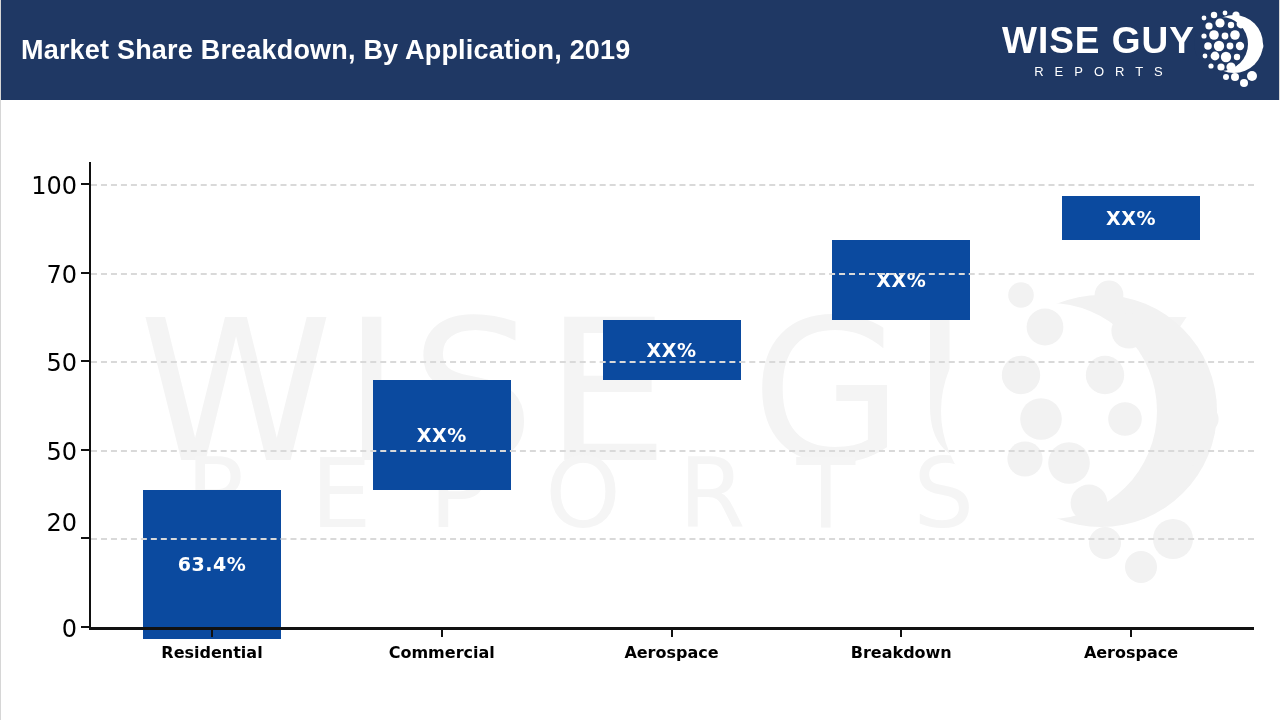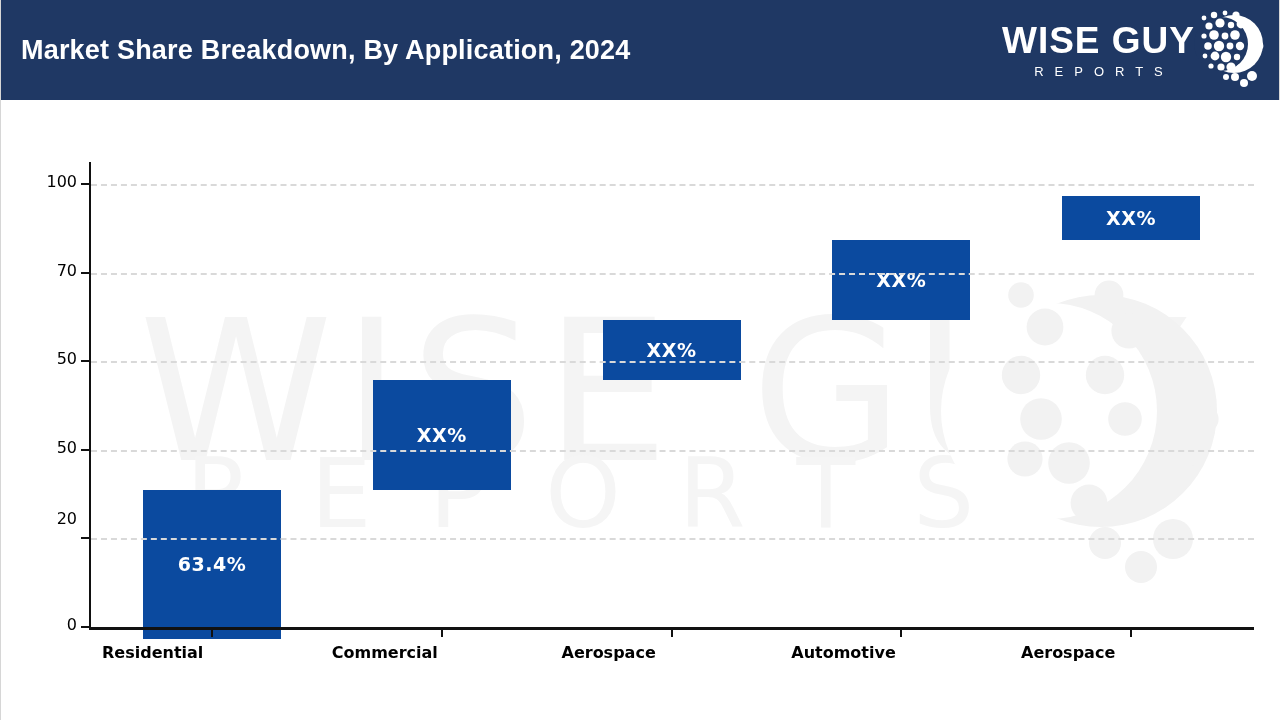--- a/index.html
+++ b/index.html
@@ -51,43 +51,43 @@
   .y-axis-line { position:absolute; left:88px; top:62px; width:2px; height:468px; background:#111; z-index:3; }
   .x-axis-line { position:absolute; left:88px; top:527px; width:1165px; height:3px; background:#111; z-index:3; }
 
   .gridline {
     position:absolute; left:90px; width:1163px; height:0;
     border-top:2px dashed #d9d9d9; z-index:2;
   }
   .ytick { position:absolute; left:80px; width:8px; height:2px; background:#111; z-index:3; }
   .ylabel {
     position:absolute; left:0; width:76px; text-align:right;
-    font-size:16px; color:#000; z-index:3;
+    font-size:24px; color:#000; z-index:3;
   }
   .xtick { position:absolute; top:530px; width:2px; height:7px; background:#111; z-index:3; }
   .xlabel {
-    position:absolute; top:543px; width:220px; text-align:left;
+    position:absolute; top:543px; width:220px; text-align:center;
     font-size:16px; font-weight:bold; color:#000; z-index:3;
   }
 
   
   .bar {
     position:absolute; z-index:1; display:flex; align-items:center; justify-content:center;margin-top:12px;
   }
   .bar-label {
     color:#ffffff; font-size:19px; font-weight:bold; letter-spacing:0.5px;
   }
 </style>
 </head>
 <body>
 
 <div class="page">
 
   <header class="header">
-    <h1 class="title">Market Share Breakdown, By Application, 2024</h1>
+    <h1 class="title">Market Share Breakdown, By Application, 2019</h1>
     <div class="logo">
       <div class="logo-text">
         <span class="logo-line1">WISE GUY</span>
         <span class="logo-line2">REPORTS</span>
       </div>
       <svg class="logo-head" viewBox="0 0 70 84">
         <circle cx="40" cy="36" r="29" fill="#ffffff"></circle>
         <circle cx="27" cy="36" r="27" fill="#1f3864"></circle>
         <circle cx="66" cy="38" r="3.4" fill="#ffffff"></circle>
         <circle cx="63" cy="47" r="2.6" fill="#ffffff"></circle>
@@ -178,21 +178,21 @@
         <div class="xtick" style="left: 210px;"></div>
         <div class="xtick" style="left: 439.75px;"></div>
         <div class="xtick" style="left: 669.5px;"></div>
         <div class="xtick" style="left: 899.25px;"></div>
         <div class="xtick" style="left: 1129px;"></div>
       </div>
     <div id="xlabels">
         <div class="xlabel" style="left: 101px;">Residential</div>
         <div class="xlabel" style="left: 330.75px;">Commercial</div>
         <div class="xlabel" style="left: 560.5px;">Aerospace</div>
-        <div class="xlabel" style="left: 790.25px;">Automotive</div>
+        <div class="xlabel" style="left: 790.25px;">Breakdown</div>
         <div class="xlabel" style="left: 1020px;">Aerospace</div>
       </div>
     <div id="bars">
         <div class="bar" style="left: 142px; top: 377.709px; width: 138px; height: 149.291px; background: rgb(11, 74, 159);">
           <span class="bar-label" style="color: rgb(255, 255, 255);">63.4%</span>
         </div>
         <div class="bar" style="left: 371.75px; top: 267.845px; width: 138px; height: 109.864px; background: rgb(11, 74, 159);">
           <span class="bar-label" style="color: rgb(255, 255, 255);">XX%</span>
         </div>
         <div class="bar" style="left: 601.5px; top: 208.04px; width: 138px; height: 59.805px; background: rgb(11, 74, 159);">

